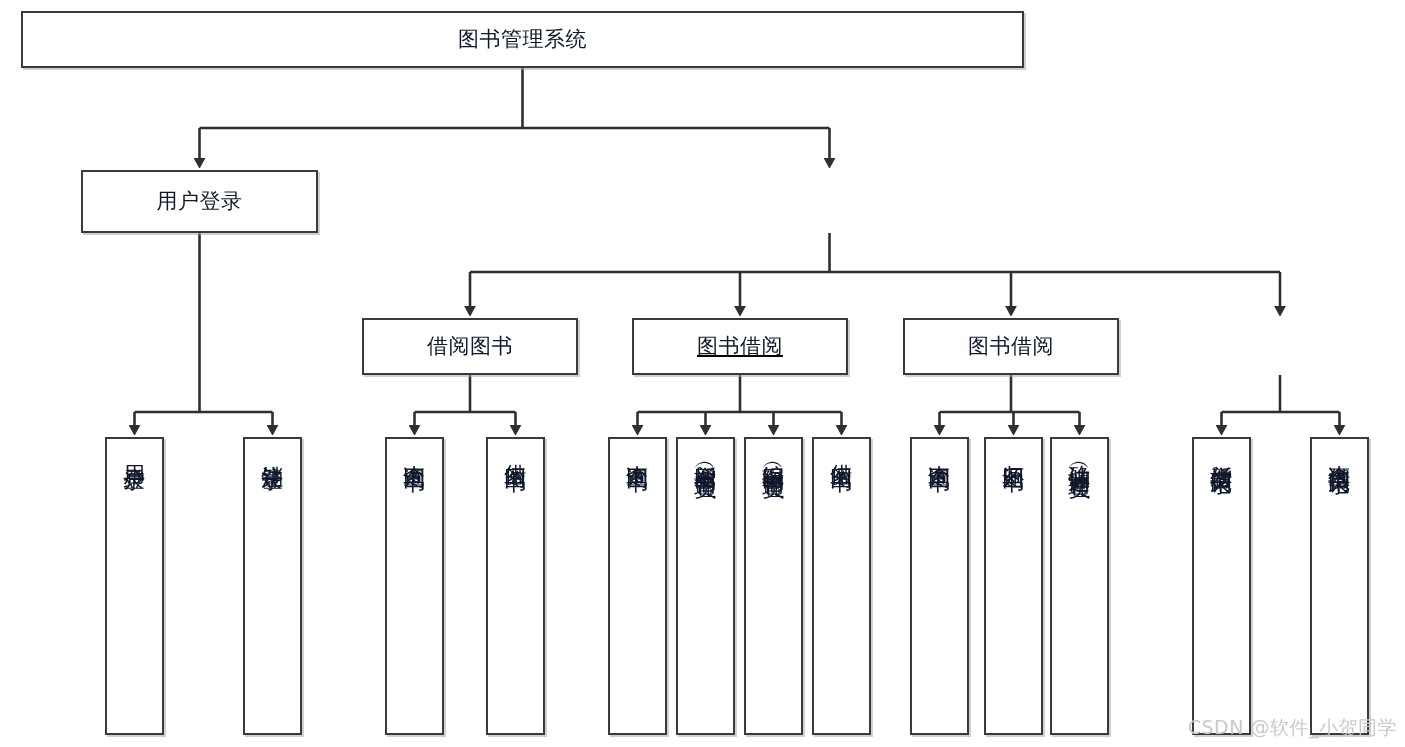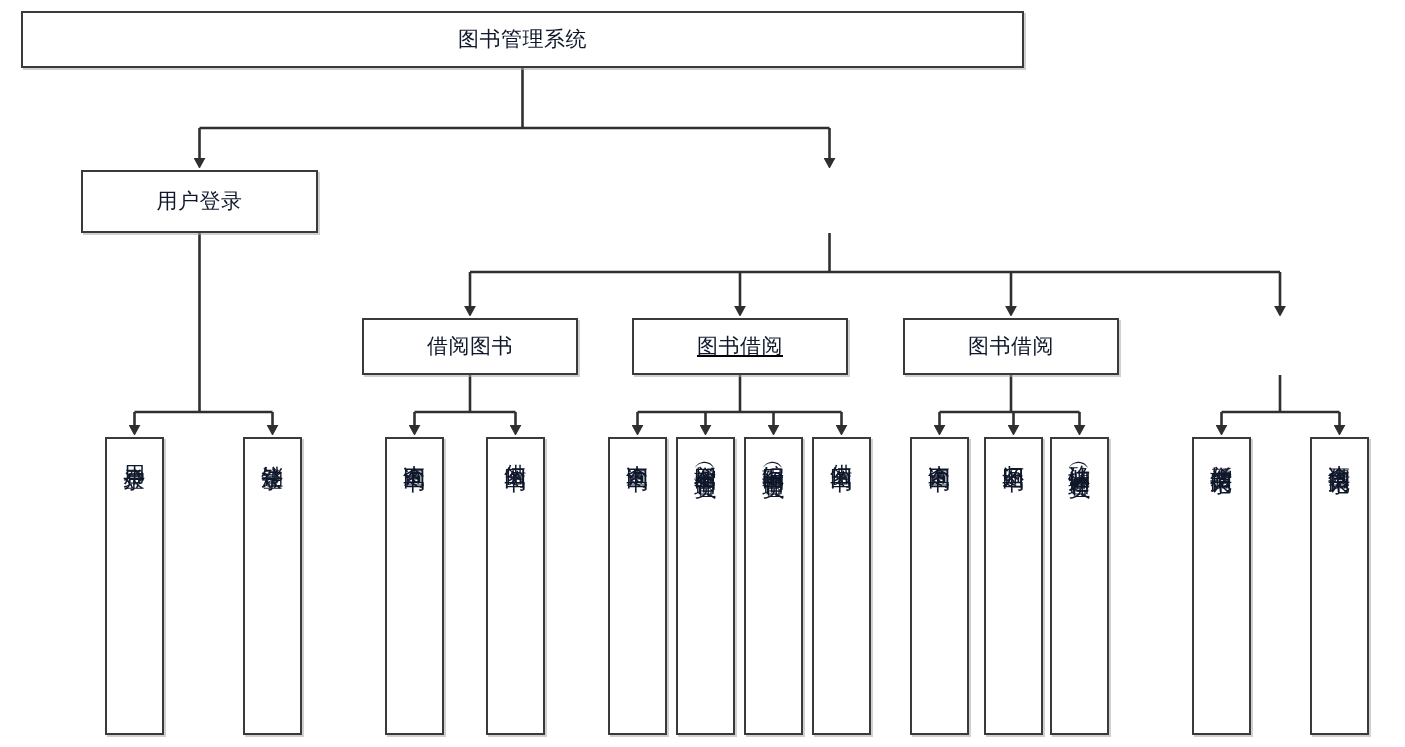--- a/index.html
+++ b/index.html
@@ -165,13 +165,14 @@
   <div class="node vertical" style="left: 1050px; top: 437px; width: 59px; height: 298px;">
     <span class="label">确认归还（管理员）</span>
   </div>
   <div class="node vertical" style="left: 1192px; top: 437px; width: 59px; height: 298px;">
     <span class="label">新增借阅记录</span>
   </div>
   <div class="node vertical" style="left: 1310px; top: 437px; width: 59px; height: 298px;">
     <span class="label">查询借阅记录</span>
   </div>
 
+  <div class="watermark">CSDN @软件_小贺同学</div>
 </div>
 
 </body></html>

